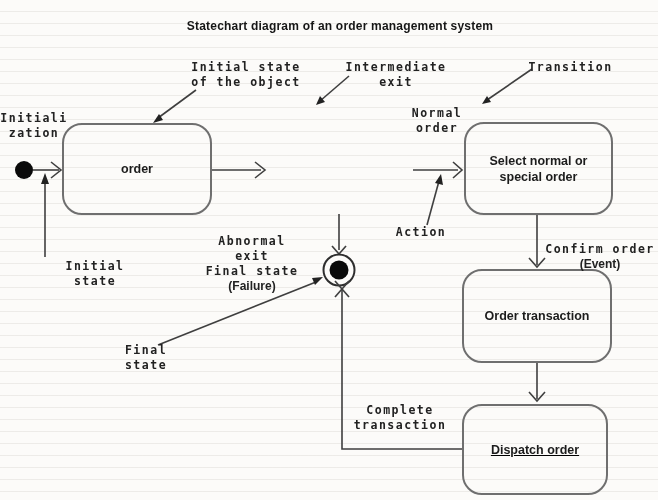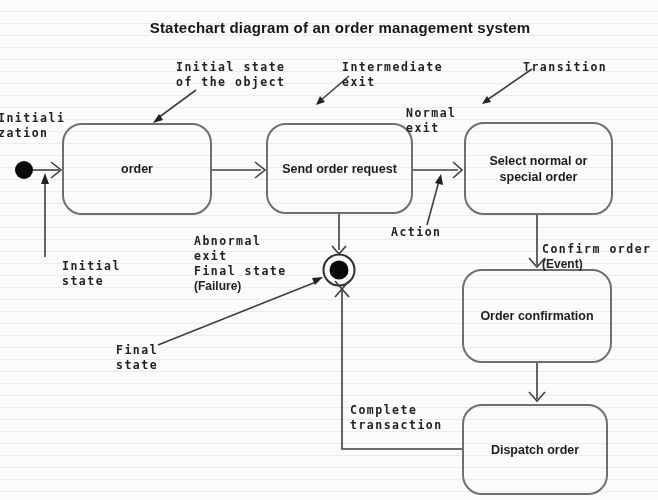--- a/index.html
+++ b/index.html
@@ -5,41 +5,41 @@
   html,body{margin:0;padding:0;background:#fff;}
   .stage{
     position:relative;width:658px;height:500px;overflow:hidden;
     background-color:#fcfbf9;
     background-image:repeating-linear-gradient(to bottom,
       transparent 0 11px, rgba(185,180,172,0.22) 11px 12px);
     font-family:"Liberation Sans", sans-serif;
   }
   .title{
     position:absolute;left:120px;top:19px;width:440px;
-    text-align:center;font-weight:bold;font-size:15px;color:#161616;
+    text-align:center;font-weight:bold;font-size:12px;color:#161616;
     letter-spacing:.2px;
   }
   .state{
     position:absolute;border:2px solid #6f6f6f;border-radius:20px;
     display:flex;align-items:center;justify-content:center;
     background:transparent;box-sizing:border-box;
   }
   .state-label{
     font-weight:bold;font-size:12.5px;color:#1c1c1c;text-align:center;
     white-space:pre-line;line-height:16px;
   }
   #state-idle{left:62px;top:123px;width:150px;height:92px;}
   #state-send{left:266px;top:123px;width:147px;height:91px;}
   #state-select{left:464px;top:122px;width:149px;height:93px;}
   #state-confirm{left:462px;top:269px;width:150px;height:94px;}
-  #state-dispatch{left:462px;top:404px;width:146px;height:91px;}
+  #state-dispatch{left:462px;top:404px;width:146px;height:91px;text-decoration:underline;}
   .anno{
     position:absolute;font-family:"DejaVu Sans Mono", monospace;
     font-weight:bold;font-size:11.5px;letter-spacing:1.5px;line-height:15px;
-    color:#222;text-align:left;white-space:pre-line;
+    color:#222;text-align:center;white-space:pre-line;
   }
   .anno .sans{
     display:block;font-family:"Liberation Sans", sans-serif;
     letter-spacing:0;font-size:12px;
   }
   #anno-initialization{left:-2px;top:111px;width:72px;}
   #anno-initial-state{left:14px;top:259px;width:66px;margin-left:48px;}
   #anno-initial-object{left:176px;top:60px;width:140px;}
   #anno-intermediate{left:342px;top:60px;width:108px;}
   #anno-transition{left:523px;top:60px;width:95px;}
@@ -134,45 +134,42 @@
 
     <g>
       <line class="wire" x1="532" y1="69" x2="487" y2="100"></line>
       <polygon class="fillhead" points="482,104 491,102 487,96"></polygon>
     </g>
   </svg>
 
   <div class="state" id="state-idle">
     <span class="state-label">order</span>
   </div>
-  <div class="state" id="state-send">
-    <span class="state-label">Send order request</span>
-  </div>
   <div class="state" id="state-select">
     <span class="state-label">Select normal or
 special order</span>
   </div>
   <div class="state" id="state-confirm">
-    <span class="state-label">Order confirmation</span>
+    <span class="state-label">Order transaction</span>
   </div>
   <div class="state" id="state-dispatch">
     <span class="state-label">Dispatch order</span>
   </div>
 
   <div class="anno" id="anno-initialization">Initiali
 zation</div>
   <div class="anno" id="anno-initial-state">Initial
 state</div>
   <div class="anno" id="anno-initial-object">Initial state
 of the object</div>
   <div class="anno" id="anno-intermediate">Intermediate
 exit</div>
   <div class="anno" id="anno-transition">Transition</div>
   <div class="anno" id="anno-normal-exit">Normal
-exit</div>
+order</div>
   <div class="anno" id="anno-action">Action</div>
   <div class="anno" id="anno-abnormal">
     <span>Abnormal
 exit
 Final state</span>
     <span class="sans">(Failure)</span>
   </div>
   <div class="anno" id="anno-final-state">Final
 state</div>
   <div class="anno" id="anno-complete">Complete

